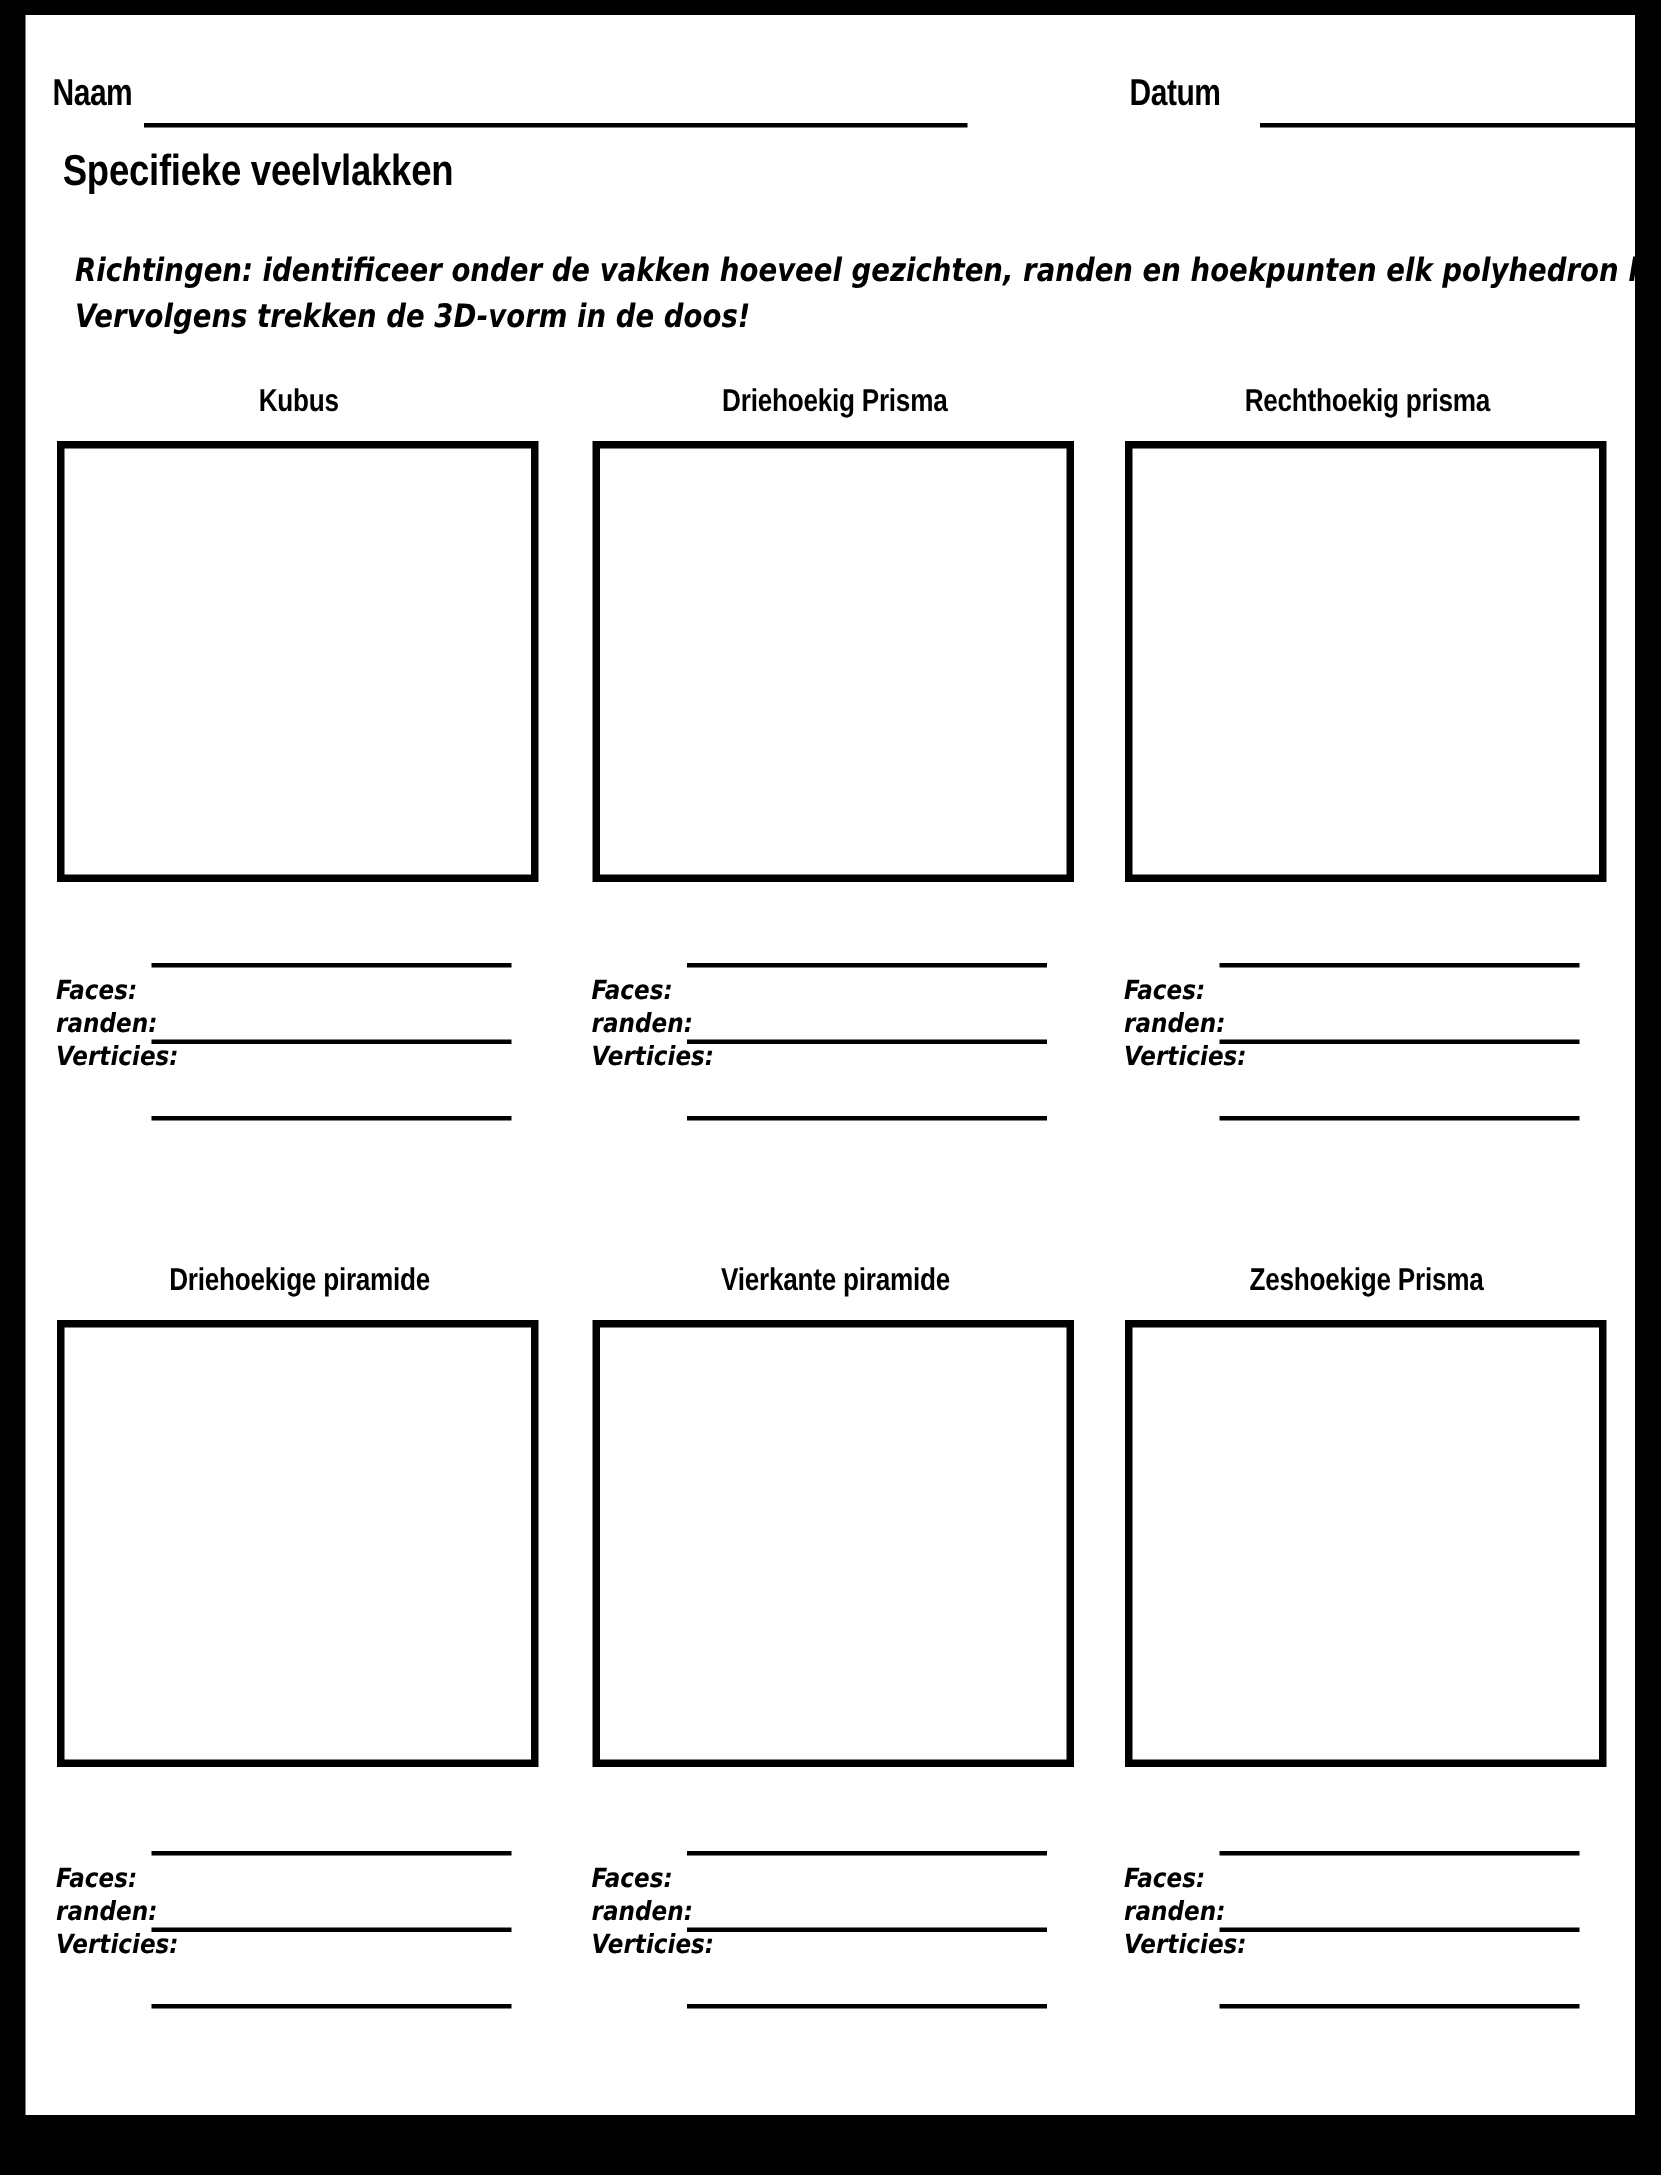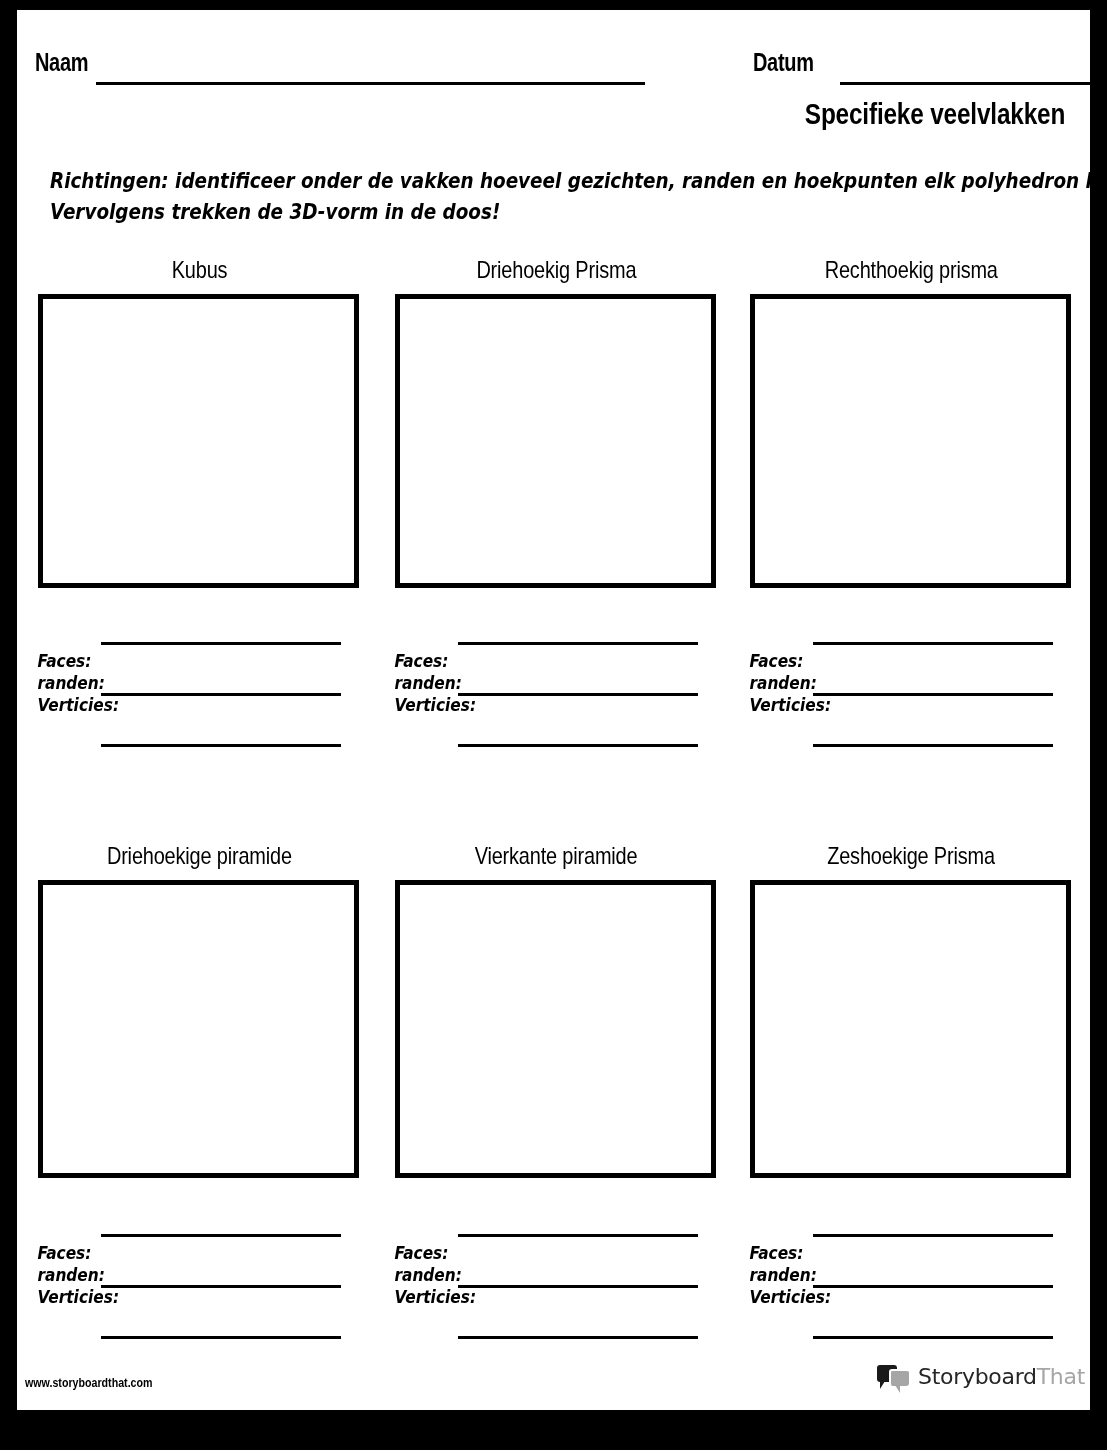--- a/index.html
+++ b/index.html
@@ -61,21 +61,21 @@
   }
   #naam-rule  { left: 79px;  top: 50px; width: 549px; }
   #datum-rule { left: 823px; top: 50px; width: 250px; }
 
   
   #worksheet-title {
     position: absolute;
     left: 0;
     top: 88px;
     width: 1073px;
-    text-align: right;
+    text-align: left;
     font-family: "Liberation Sans", sans-serif;
     font-weight: bold;
     font-size: 29px;
     letter-spacing: -0.2px;
     color: #000000;
   }
   #worksheet-title span {
     display: inline-block;
     transform: scaleX(0.84);
   }
@@ -118,22 +118,22 @@
   .shape-cell.row-0 { top: 246px; }
   .shape-cell.row-1 { top: 832px; }
 
   .shape-title {
     position: absolute;
     left: 0;
     top: 0;
     width: 341px;
     text-align: center;
     font-family: "Liberation Sans", sans-serif;
-    font-weight: normal;
-    font-size: 24px;
+    font-weight: bold;
+    font-size: 21px;
     letter-spacing: -0.2px;
     color: #000000;
     white-space: nowrap;
   }
   .shape-title span {
     display: inline-block;
     transform: scaleX(0.83);
   }
 
   .draw-box {
@@ -395,26 +395,15 @@
             <span class="ans-label">Verticies:</span>
           </div>
           <div class="answer-line l1"></div>
           <div class="answer-line l2"></div>
           <div class="answer-line l3"></div>
         </div>
       </div>
 
     </div>
 
-    <div id="footer">
-      <div id="footer-url">www.storyboardthat.com</div>
-      <div id="footer-logo">
-        <div id="logo-mark">
-          <div id="logo-bubble-back"></div>
-          <div id="logo-bubble-front"></div>
-        </div>
-        <span class="logo-word" id="logo-word-1">Storyboard</span>
-        <span class="logo-word" id="logo-word-2">That</span>
-      </div>
-    </div>
 
   </div>
 </div>
 
 </body></html>

